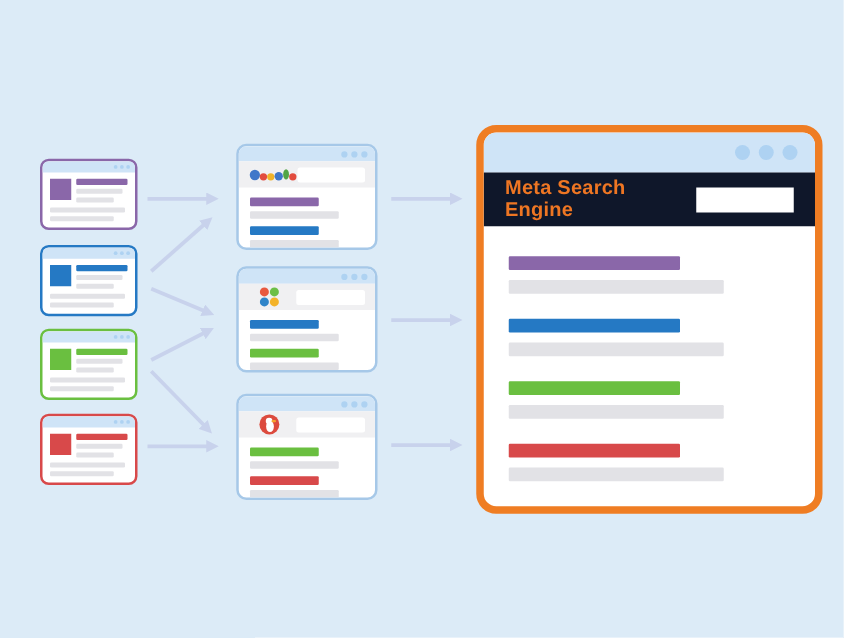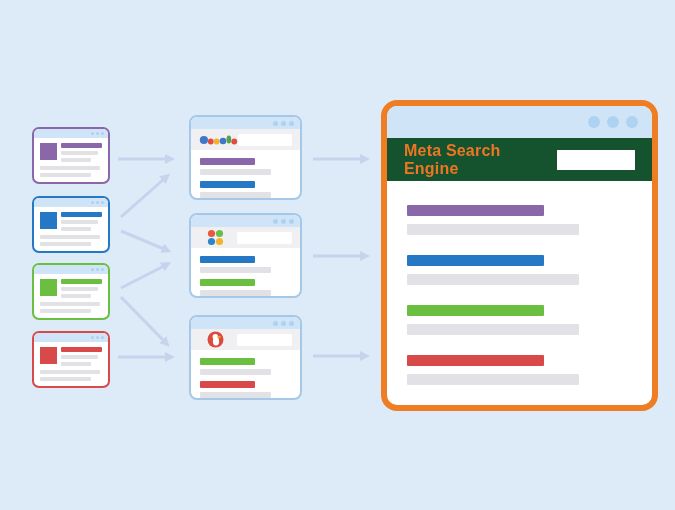--- a/index.html
+++ b/index.html
@@ -226,21 +226,21 @@
       <div class="eng-gray" style="background: rgb(226, 226, 230);"></div>
     </div>
   </div>
 
   <div class="meta-win">
     <div class="meta-titlebar" style="background: rgb(207, 228, 247);">
       <span class="dot-lg" style="background: rgb(174, 210, 242);"></span>
       <span class="dot-lg" style="background: rgb(174, 210, 242);"></span>
       <span class="dot-lg" style="background: rgb(174, 210, 242);"></span>
     </div>
-    <div class="meta-header" style="background: #14532d;">
+    <div class="meta-header" style="background: #0f172a;">
       <span class="meta-title" style="color: rgb(238, 118, 35);">Meta Search Engine</span>
       <div class="meta-search"></div>
     </div>
     <div class="meta-body">
       <div class="meta-group">
         <div class="meta-accent" style="background: rgb(138, 103, 169);"></div>
         <div class="meta-gray" style="background: rgb(226, 226, 230);"></div>
       </div>
       <div class="meta-group">
         <div class="meta-accent" style="background: rgb(37, 121, 196);"></div>

